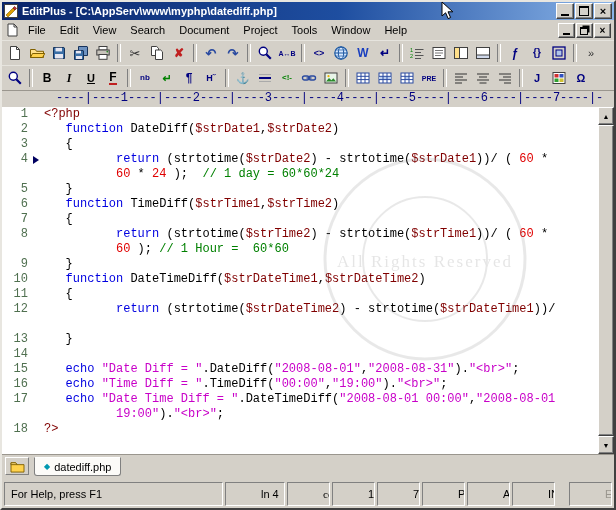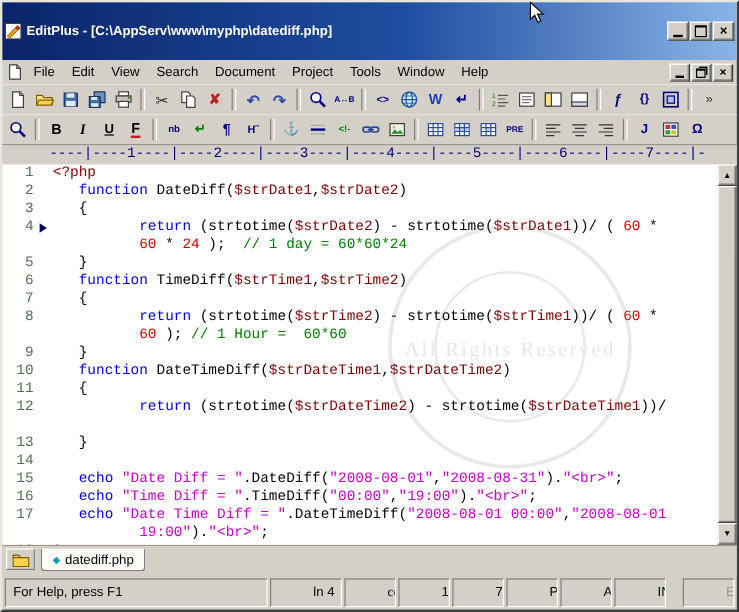--- a/index.html
+++ b/index.html
@@ -1,21 +1,21 @@
 <!DOCTYPE html>
 <html><head>
 <meta charset="utf-8">
 <style>
   html,body{margin:0;padding:0;width:616px;height:510px;overflow:hidden;
     font-family:"Liberation Sans","DejaVu Sans",sans-serif;background:#D4D0C8;}
   .window{position:absolute;inset:0;background:#D4D0C8;box-sizing:border-box;
     border:2px solid;border-color:#E8E6E0 #404040 #404040 #E8E6E0;
     display:flex;flex-direction:column;}
   
-  .titlebar{height:18px;flex:none;display:flex;align-items:center;padding:15px 2px;
+  .titlebar{height:18px;flex:none;display:flex;align-items:center;padding:0 2px;
     background:linear-gradient(90deg,#0A246A 0%,#1E4EA0 55%,#8AB4E8 100%);color:#fff;}
   .title-text{flex:1;font-size:11px;font-weight:bold;white-space:nowrap;overflow:hidden;margin-left:4px;}
   .appicon{width:14px;height:14px;flex:none;}
   .tb-btn{width:16px;height:14px;flex:none;background:#D4D0C8;border:1px solid;
     border-color:#fff #404040 #404040 #fff;box-shadow:inset -1px -1px 0 #808080;
     display:flex;align-items:center;justify-content:center;margin-left:1px;color:#000;}
   .g-min{display:block;width:8px;height:2px;background:#000;margin-top:8px;}
   .g-max{display:block;width:8px;height:7px;border:1px solid #000;border-top:2px solid #000;}
   .g-x{font:bold 11px "Liberation Sans",sans-serif;line-height:10px;}
   
@@ -34,21 +34,21 @@
   .toolbar{height:24px;flex:none;display:flex;align-items:center;padding:0 2px;border-top:1px solid #E6E4DE;}
   .tbtn{width:22px;height:22px;flex:none;background:transparent;border:none;padding:0;margin:0;
     display:flex;align-items:center;justify-content:center;}
   .icw{display:flex;align-items:center;justify-content:center;width:16px;height:16px;}
   .icw svg{width:16px;height:16px;}
   .lbl{display:inline-block;line-height:1;}
   .tsep{width:2px;height:18px;flex:none;margin:0 3px;border-left:1px solid #808080;border-right:1px solid #fff;}
   
   .ruler{height:16px;flex:none;background:#D4D0C8;color:#000080;border-top:1px solid #9a968e;
     font:12px "Liberation Mono","DejaVu Sans Mono",monospace;line-height:15px;
-    padding-left:39px;overflow:hidden;white-space:pre;}
+    padding-left:54px;overflow:hidden;white-space:pre;}
   
   .codewrap{flex:1;display:flex;background:#fff;position:relative;overflow:hidden;}
   .codearea{flex:1;overflow:hidden;}
   .row{display:flex;height:15px;font:12px "Liberation Mono","DejaVu Sans Mono",monospace;line-height:15px;}
   .ln{width:26px;flex:none;text-align:right;color:#507050;}
   .mk{width:16px;flex:none;position:relative;}
   .mk.cur::after{content:"";position:absolute;left:5px;top:4px;width:0;height:0;
     border-left:6px solid #000060;border-top:4px solid transparent;border-bottom:4px solid transparent;}
   .tx{white-space:pre;}
   .sg-p{color:#000000}.sg-k{color:#0000E0}.sg-s{color:#C800C8}

